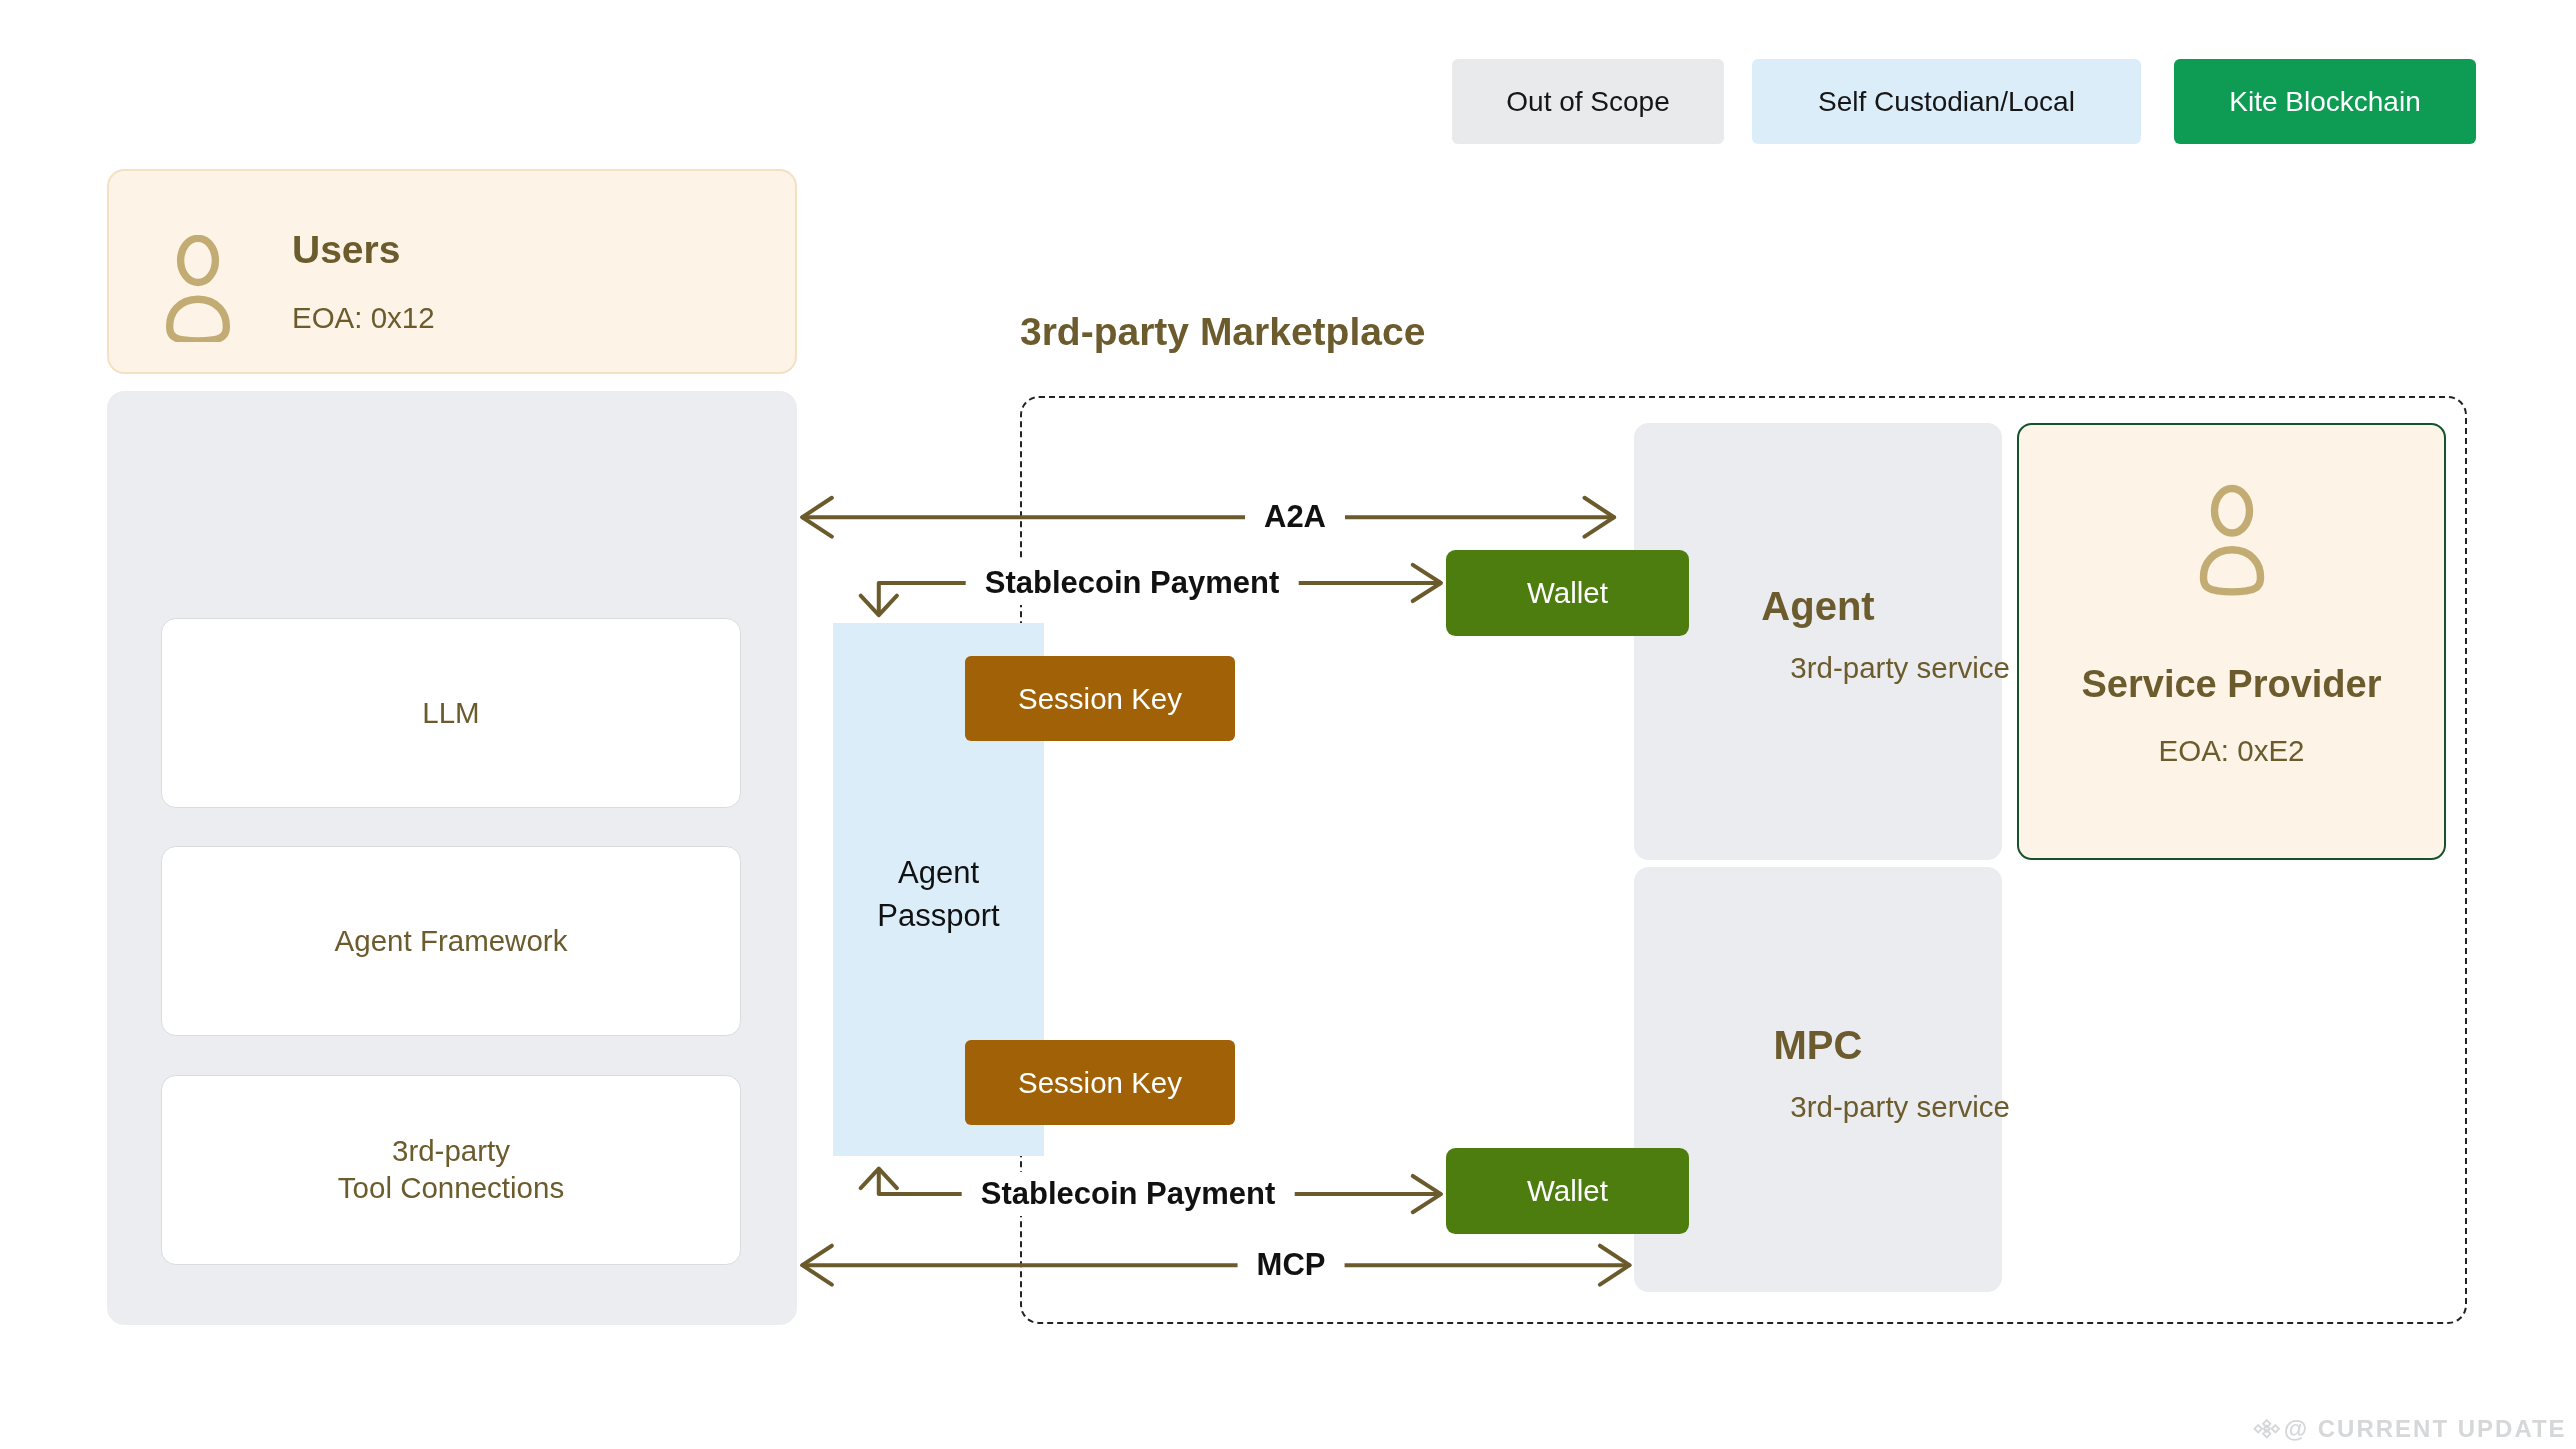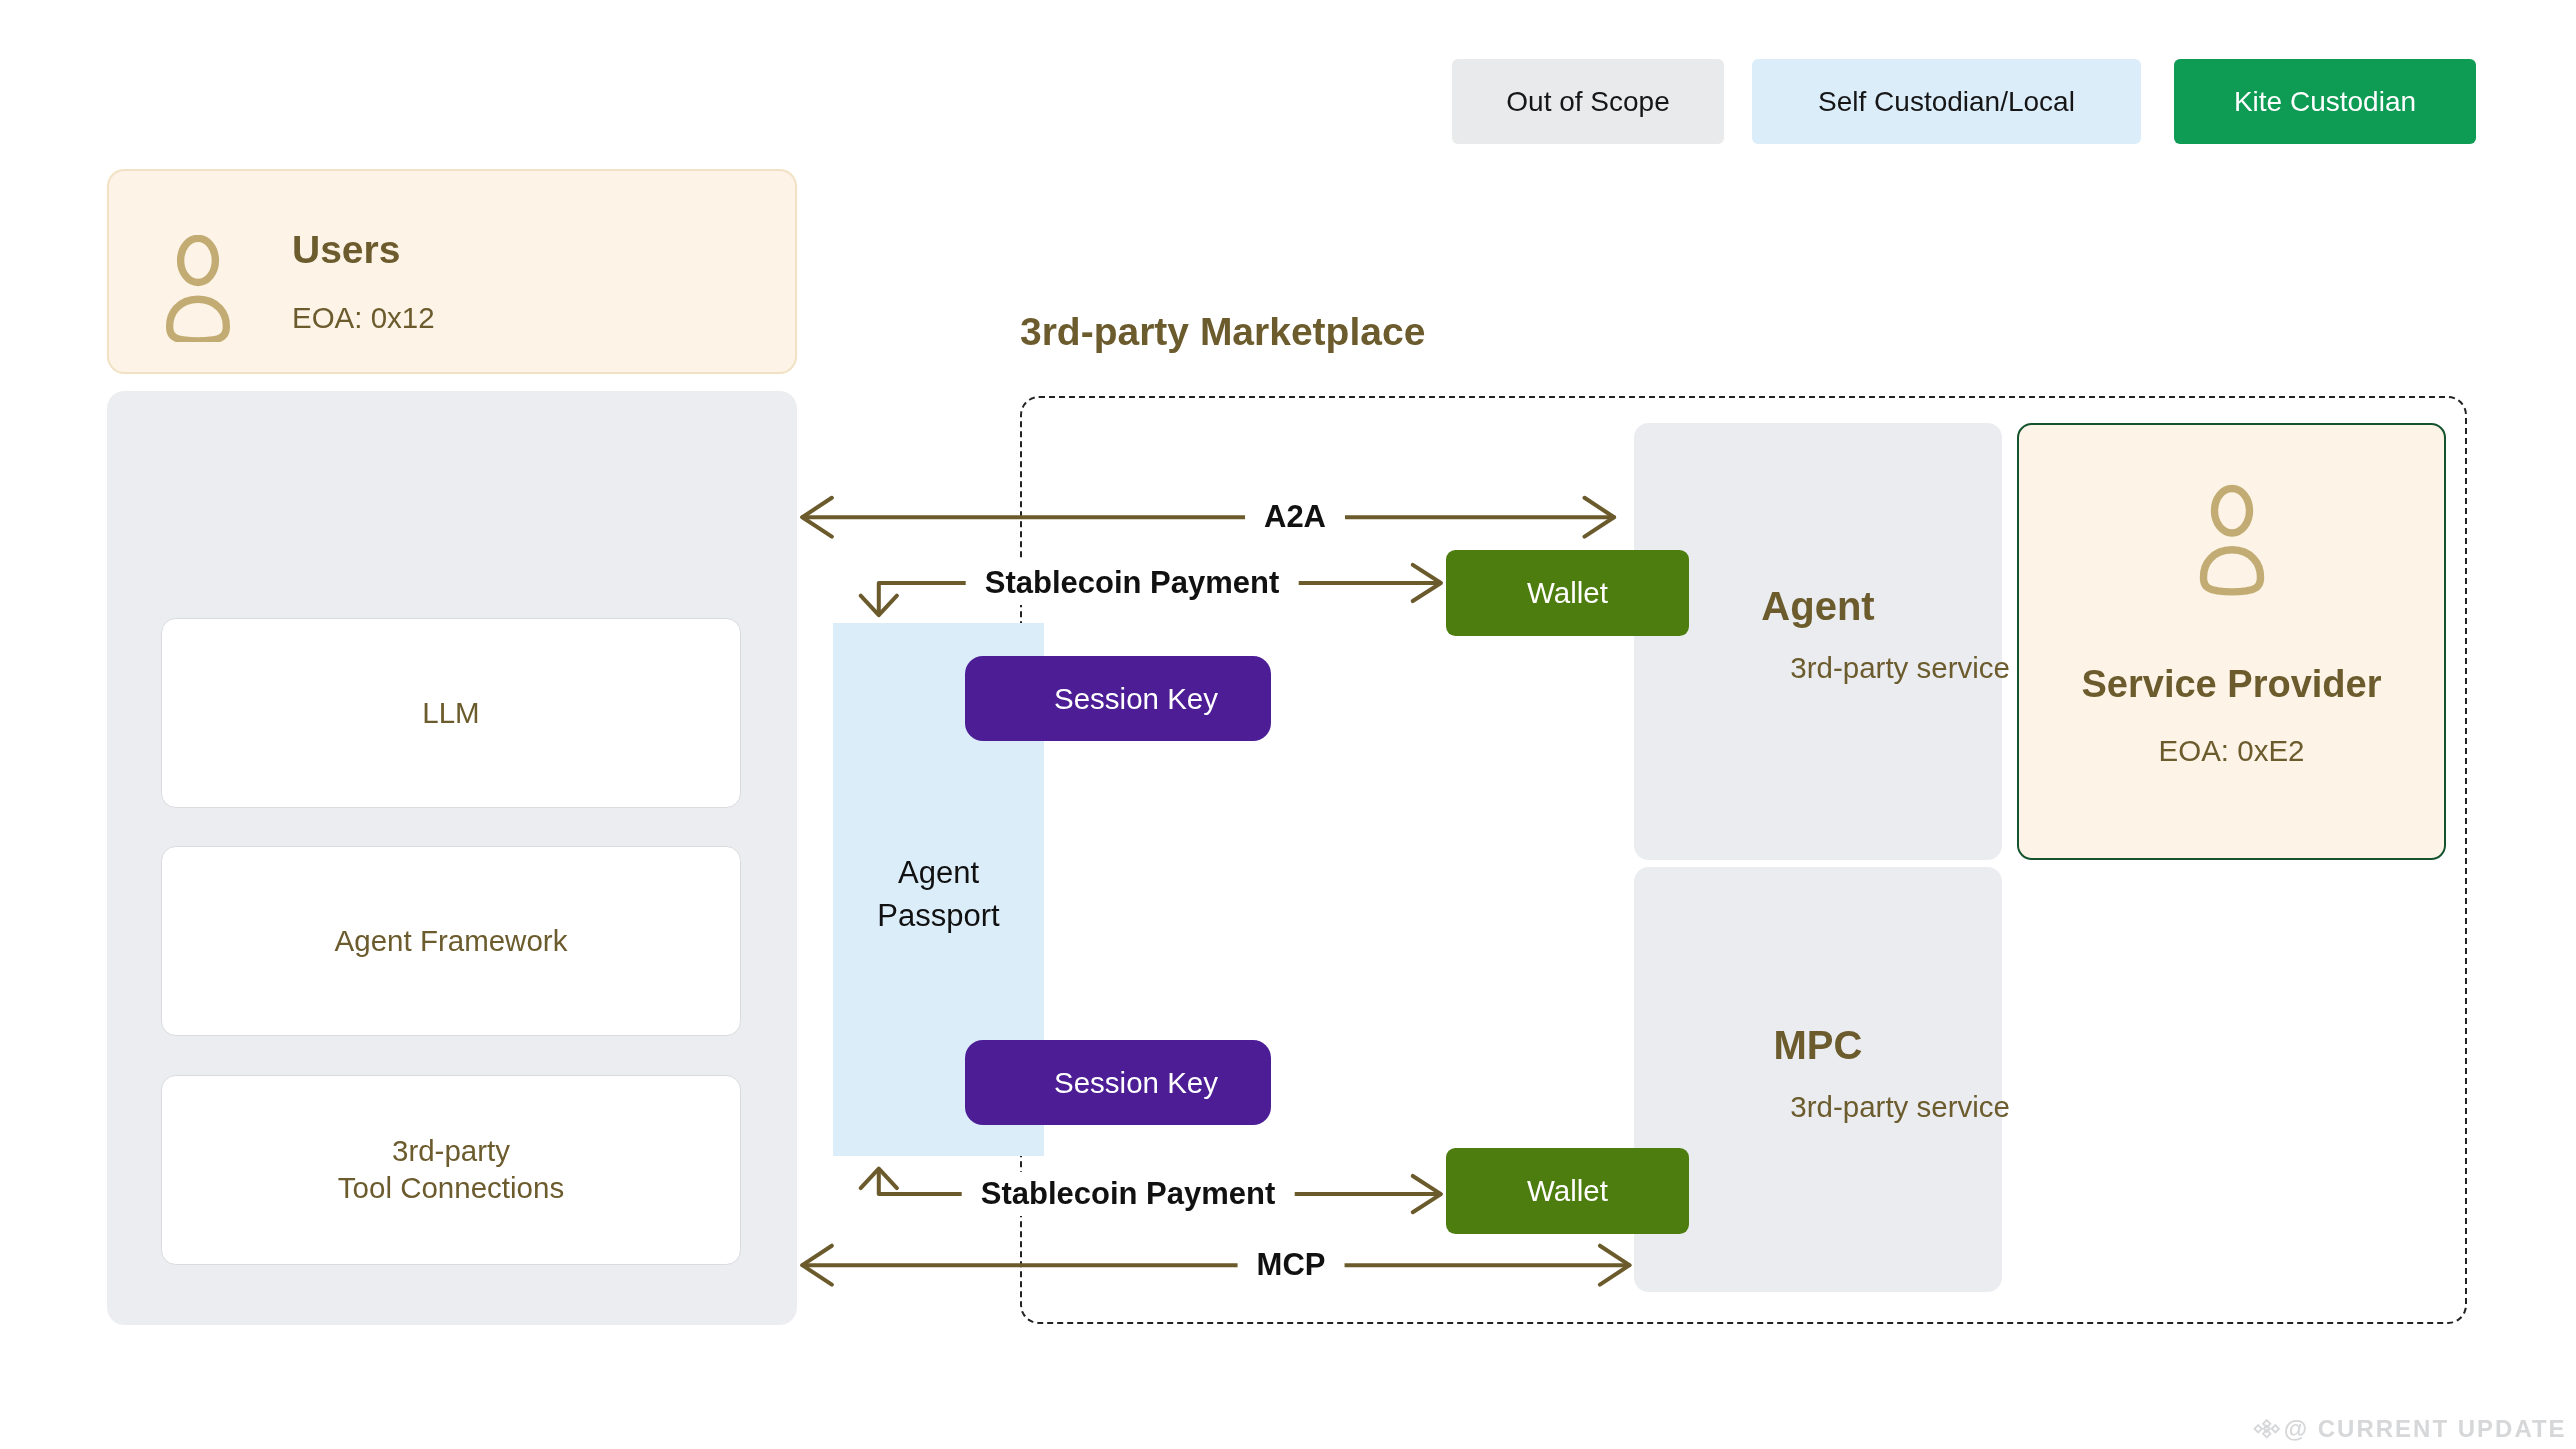--- a/index.html
+++ b/index.html
@@ -31,23 +31,23 @@
     display:flex;align-items:center;justify-content:center;text-align:center;
     font-size:29.5px;color:#6b5b2d;white-space:pre-line;line-height:1.25;}
   .box-llm{top:227px;}
   .box-framework{top:455px;}
   .box-tools{top:684px;}
 
   
   .passport{position:absolute;left:833px;top:623px;width:211px;height:533px;background:#dcedfa;}
   .passport-label{position:absolute;left:833px;top:851px;width:211px;text-align:center;
     font-size:31px;color:#111111;white-space:pre-line;line-height:1.4;}
-  .session-key{position:absolute;left:965px;width:270px;height:85px;background:#4c1d95;
-    border-radius:18px;display:flex;align-items:center;justify-content:center;
-    color:#ffffff;font-size:29.5px;padding-left:36px;}
+  .session-key{position:absolute;left:965px;width:270px;height:85px;background:#a16207;
+    border-radius:6px;display:flex;align-items:center;justify-content:center;
+    color:#ffffff;font-size:29.5px;}
   .sk-top{top:656px;}
   .sk-bottom{top:1040px;}
 
   
   .marketplace{position:absolute;left:1020px;top:396px;width:1447px;height:928px;
     border:2.7px dashed #222222;border-radius:19px;box-sizing:border-box;}
   .marketplace-title{position:absolute;left:1020px;top:299px;width:1447px;text-align:left;
     font-size:39px;font-weight:700;color:#6b5b2d;margin-top:11px;}
 
   .svc-box{position:absolute;background:#eaecef;border-radius:14.8px;}
@@ -94,21 +94,21 @@
     color:#d6d7d9;font-size:24px;letter-spacing:2px;font-weight:700;}
   .watermark svg{width:29.5px;height:29.5px;}
 </style>
 </head>
 <body>
 
 <div class="canvas">
 
   <div class="legend-chip chip-out">Out of Scope</div>
   <div class="legend-chip chip-self">Self Custodian/Local</div>
-  <div class="legend-chip chip-kite">Kite Custodian</div>
+  <div class="legend-chip chip-kite">Kite Blockchain</div>
 
   <div class="users-card"></div>
   <svg class="users-icon" viewBox="0 0 110 160">
     <ellipse cx="55" cy="38" rx="26" ry="33" fill="none" stroke="#c2ac73" stroke-width="11"></ellipse>
     <path d="M55 96 C 28 96 10 116 13 142 C 14 151 22 156 33 157 C 47 159 63 159 77 157 C 88 156 96 151 97 142 C 100 116 82 96 55 96 Z" fill="none" stroke="#c2ac73" stroke-width="11" stroke-linejoin="round"></path>
   </svg>
   <div class="users-title">Users</div>
   <div class="users-eoa">EOA: 0x12</div>
 
   <div class="agent-card">

